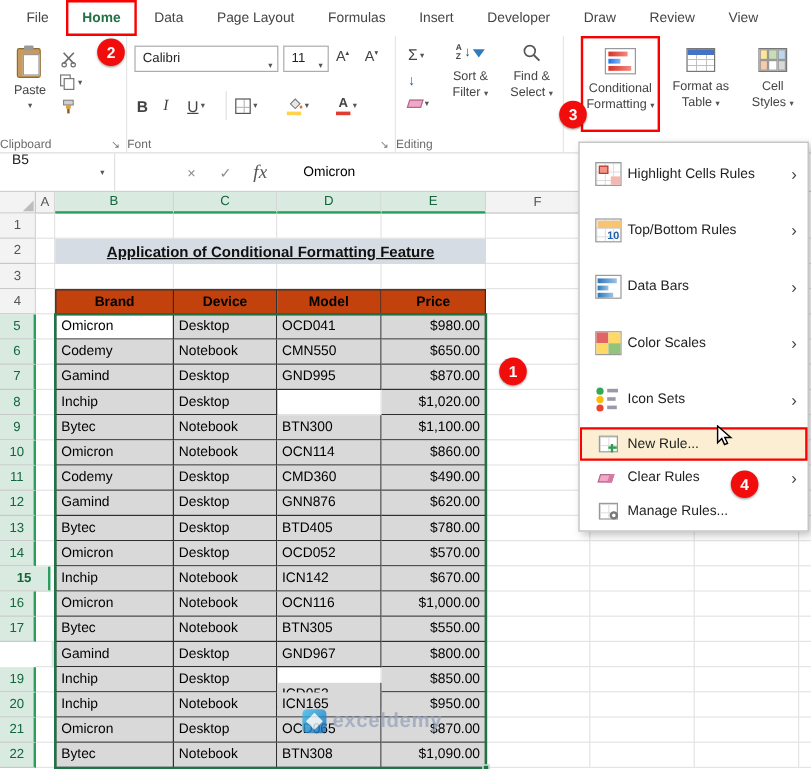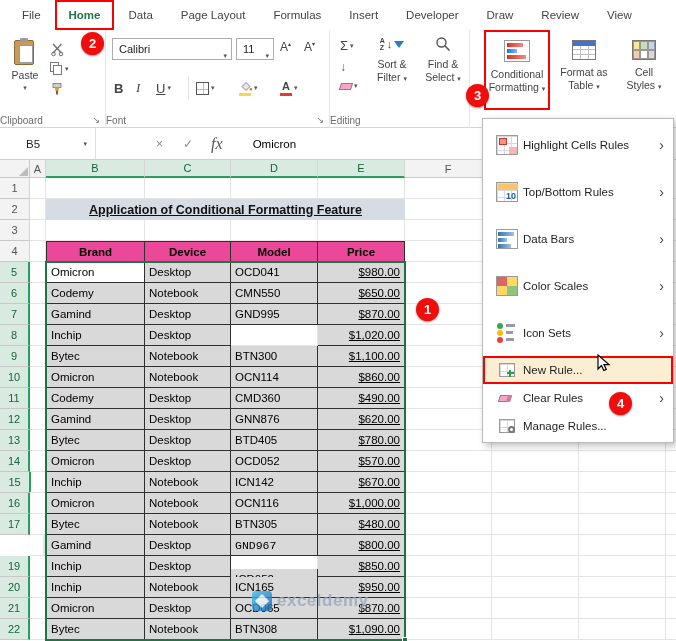--- a/index.html
+++ b/index.html
@@ -63,41 +63,41 @@
   .cf-icon .b3 { top:14px; width:19px; background:linear-gradient(90deg,#d93025,#f28b82); }
   .fat-icon { width:24px; height:20px; border:1px solid #777;
     background-image:linear-gradient(#4472C4 0, #4472C4 5px, transparent 5px),
       repeating-linear-gradient(0deg, transparent 0 4px, #c0c0c0 4px 5px),
       repeating-linear-gradient(90deg, transparent 0 7px, #c0c0c0 7px 8px); }
   .cs-icon { width:24px; height:20px; display:grid; grid-template-columns:1fr 1fr 1fr; grid-template-rows:1fr 1fr; border:1px solid #777; }
   .cs-icon i { border:1px solid #999; display:block; }
 
   
   #fbar { position:absolute; left:0; top:128px; width:100%; height:32px; background:#fff; border-bottom:1px solid #cfcfcf; display:flex; align-items:center; }
-  .namebox { width:96px; height:100%; position:relative; border-right:1px solid #e0e0e0; font-size:11.5px; color:#222; display:flex; align-items:center; padding-left:26px; }
+  .namebox { width:96px; height:100%; position:relative; border-right:1px solid #e0e0e0; font-size:11.5px; color:#222; display:flex; align-items:flex-start; padding-left:10px; }
   .namebox .caret { position:absolute; right:8px; top:12px; }
   .fb-ico { font-size:12px; color:#8a8a8a; }
   .fb-fx { font-size:16px; font-style:italic; font-family:"Liberation Serif", serif; color:#555; }
   .fb-value { font-size:11.5px; color:#000; }
 
   
   #grid { position:absolute; left:0; top:160px; width:676px; height:481px; background:#fff; }
   #grid > div { position:absolute; }
   .corner { background:#F3F3F3; border-right:1px solid #C8C8C8; border-bottom:1px solid #C8C8C8; }
   .corner .tri { position:absolute; right:1px; bottom:1px; width:0; height:0; border-left:9px solid transparent; border-bottom:9px solid #BDBDBD; }
   .ch,.rh { background:#F3F3F3; font-size:11px; color:#555; display:flex; align-items:center; justify-content:center; border-right:1px solid #D5D5D5; border-bottom:1px solid #C8C8C8; }
   .ch.sel { background:#D9EBE0; color:#13663B; border-bottom:2px solid #28A05C; }
   .rh.sel { background:#D9EBE0; color:#13663B; border-right:2px solid #28A05C; }
   .vline,.hline { background:#E4E4E4; }
   .titlecell { background:#D6DCE4; font-weight:bold; text-decoration:underline; font-size:12.5px; color:#111; display:flex; align-items:center; justify-content:center; white-space:nowrap; }
-  .thcell { background:#ec4899; font-weight:bold; font-size:11.5px; color:#000; display:flex; align-items:center; justify-content:center; border:solid #2f2f2f; border-width:1px 1px 1px 0; }
+  .thcell { background:#c2410c; font-weight:bold; font-size:11.5px; color:#000; display:flex; align-items:center; justify-content:center; border:solid #2f2f2f; border-width:1px 1px 1px 0; }
   .thcell.first { border-left-width:1px; }
   .dcell { background:#D9D9D9; font-size:11.5px; color:#000; display:flex; align-items:center; padding-left:4px; border:solid #2f2f2f; border-width:0 1px 1px 0; white-space:nowrap; overflow:hidden; }
   .dcell.first { border-left:1px solid #2f2f2f; }
-  .dcell.money { justify-content:flex-end; padding-right:4px; padding-left:0;text-decoration:underline; }
+  .dcell.money { justify-content:flex-end; padding-right:4px; padding-left:0; }
   .dcell.active { background:#ffffff; }
   .selbox { border:2px solid #217346; pointer-events:none; }
   .fillhandle { position:absolute; right:-4px; bottom:-4px; width:6px; height:6px; background:#217346; border:1px solid #fff; }
 
   
   #cfmenu { position:absolute; left:482px; top:118px; width:192px; background:#fff; border:1px solid #b9b9b9; box-shadow:3px 3px 7px rgba(0,0,0,.25); z-index:40; padding:2px 0; }
   .mitem { display:flex; align-items:center; padding:0 6px 0 8px; }
   .mitem.large { height:47px; }
   .mitem.small { height:28px; }
   .mitem.hl { background:#FBEED3; box-shadow:inset 0 0 0 2px #fb0000; }
@@ -314,21 +314,21 @@
       <div class="rh sel" style="left: 0px; top: 102px; width: 30px; height: 21px;">5</div>
       <div class="rh sel" style="left: 0px; top: 123px; width: 30px; height: 21px;">6</div>
       <div class="rh sel" style="left: 0px; top: 144px; width: 30px; height: 21px;">7</div>
       <div class="rh sel" style="left: 0px; top: 165px; width: 30px; height: 21px;">8</div>
       <div class="rh sel" style="left: 0px; top: 186px; width: 30px; height: 21px;">9</div>
       <div class="rh sel" style="left: 0px; top: 207px; width: 30px; height: 21px;">10</div>
       <div class="rh sel" style="left: 0px; top: 228px; width: 30px; height: 21px;">11</div>
       <div class="rh sel" style="left: 0px; top: 249px; width: 30px; height: 21px;">12</div>
       <div class="rh sel" style="left: 0px; top: 270px; width: 30px; height: 21px;">13</div>
       <div class="rh sel" style="left: 0px; top: 291px; width: 30px; height: 21px;">14</div>
-      <div class="rh sel" style="left: 0px; top: 312px; width: 31px; height: 21px;">15</div>
+      <div class="rh sel" style="left: 0px; top: 312px; width: 42px; height: 21px; font-weight: bold;">15</div>
       <div class="rh sel" style="left: 0px; top: 333px; width: 30px; height: 21px;">16</div>
       <div class="rh sel" style="left: 0px; top: 354px; width: 30px; height: 21px;">17</div>
       <div class="rh sel" style="left: 0px; top: 375px; width: 30px; height: 21px; margin-left: 43px;">18</div>
       <div class="rh sel" style="left: 0px; top: 396px; width: 30px; height: 21px;">19</div>
       <div class="rh sel" style="left: 0px; top: 417px; width: 30px; height: 21px;">20</div>
       <div class="rh sel" style="left: 0px; top: 438px; width: 30px; height: 21px;">21</div>
       <div class="rh sel" style="left: 0px; top: 459px; width: 30px; height: 21px;">22</div>
       <div class="vline" style="left: 45px; top: 18px; width: 1px; height: 462px;"></div>
       <div class="vline" style="left: 144px; top: 18px; width: 1px; height: 462px;"></div>
       <div class="vline" style="left: 230px; top: 18px; width: 1px; height: 462px;"></div>
@@ -407,24 +407,24 @@
       <div class="dcell" style="left: 145px; top: 312px; width: 86px; height: 21px;">Notebook</div>
       <div class="dcell" style="left: 231px; top: 312px; width: 87px; height: 21px;">ICN142</div>
       <div class="dcell money" style="left: 318px; top: 312px; width: 87px; height: 21px;">$670.00</div>
       <div class="dcell first" style="left: 46px; top: 333px; width: 99px; height: 21px;">Omicron</div>
       <div class="dcell" style="left: 145px; top: 333px; width: 86px; height: 21px;">Notebook</div>
       <div class="dcell" style="left: 231px; top: 333px; width: 87px; height: 21px;">OCN116</div>
       <div class="dcell money" style="left: 318px; top: 333px; width: 87px; height: 21px;">$1,000.00</div>
       <div class="dcell first" style="left: 46px; top: 354px; width: 99px; height: 21px;">Bytec</div>
       <div class="dcell" style="left: 145px; top: 354px; width: 86px; height: 21px;">Notebook</div>
       <div class="dcell" style="left: 231px; top: 354px; width: 87px; height: 21px;">BTN305</div>
-      <div class="dcell money" style="left: 318px; top: 354px; width: 87px; height: 21px;">$480.00</div>
+      <div class="dcell money" style="left: 318px; top: 354px; width: 87px; height: 21px;">$550.00</div>
       <div class="dcell first" style="left: 46px; top: 375px; width: 99px; height: 21px;">Gamind</div>
       <div class="dcell" style="left: 145px; top: 375px; width: 86px; height: 21px;">Desktop</div>
-      <div class="dcell" style="left: 231px; top: 375px; width: 87px; height: 21px; font-family: Liberation Mono, monospace;">GND967</div>
+      <div class="dcell" style="left: 231px; top: 375px; width: 87px; height: 21px;">GND967</div>
       <div class="dcell money" style="left: 318px; top: 375px; width: 87px; height: 21px;">$800.00</div>
       <div class="dcell first" style="left: 46px; top: 396px; width: 99px; height: 21px;">Inchip</div>
       <div class="dcell" style="left: 145px; top: 396px; width: 86px; height: 21px;">Desktop</div>
       <div class="dcell" style="left: 231px; top: 409px; width: 87px; height: 21px;">ICD052</div>
       <div class="dcell money" style="left: 318px; top: 396px; width: 87px; height: 21px;">$850.00</div>
       <div class="dcell first" style="left: 46px; top: 417px; width: 99px; height: 21px;">Inchip</div>
       <div class="dcell" style="left: 145px; top: 417px; width: 86px; height: 21px;">Notebook</div>
       <div class="dcell" style="left: 231px; top: 417px; width: 87px; height: 21px;">ICN165</div>
       <div class="dcell money" style="left: 318px; top: 417px; width: 87px; height: 21px;">$950.00</div>
       <div class="dcell first" style="left: 46px; top: 438px; width: 99px; height: 21px;">Omicron</div>

